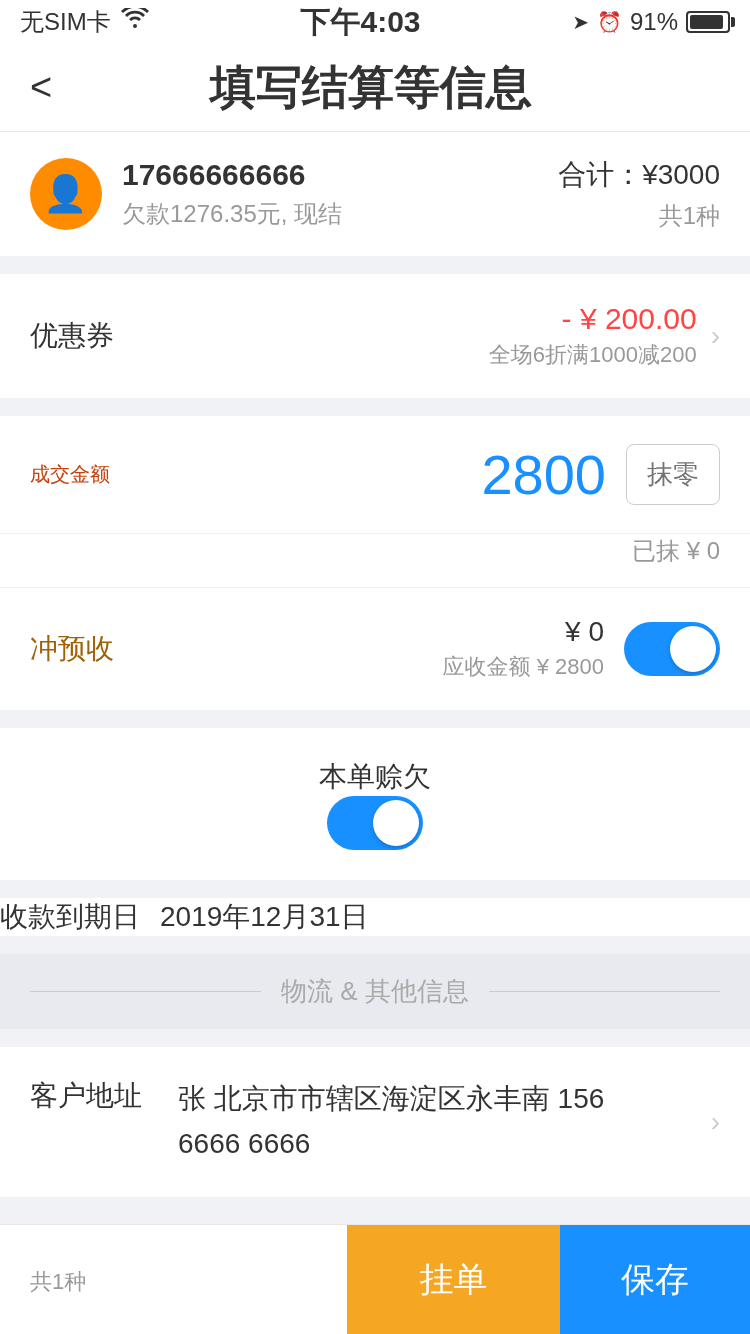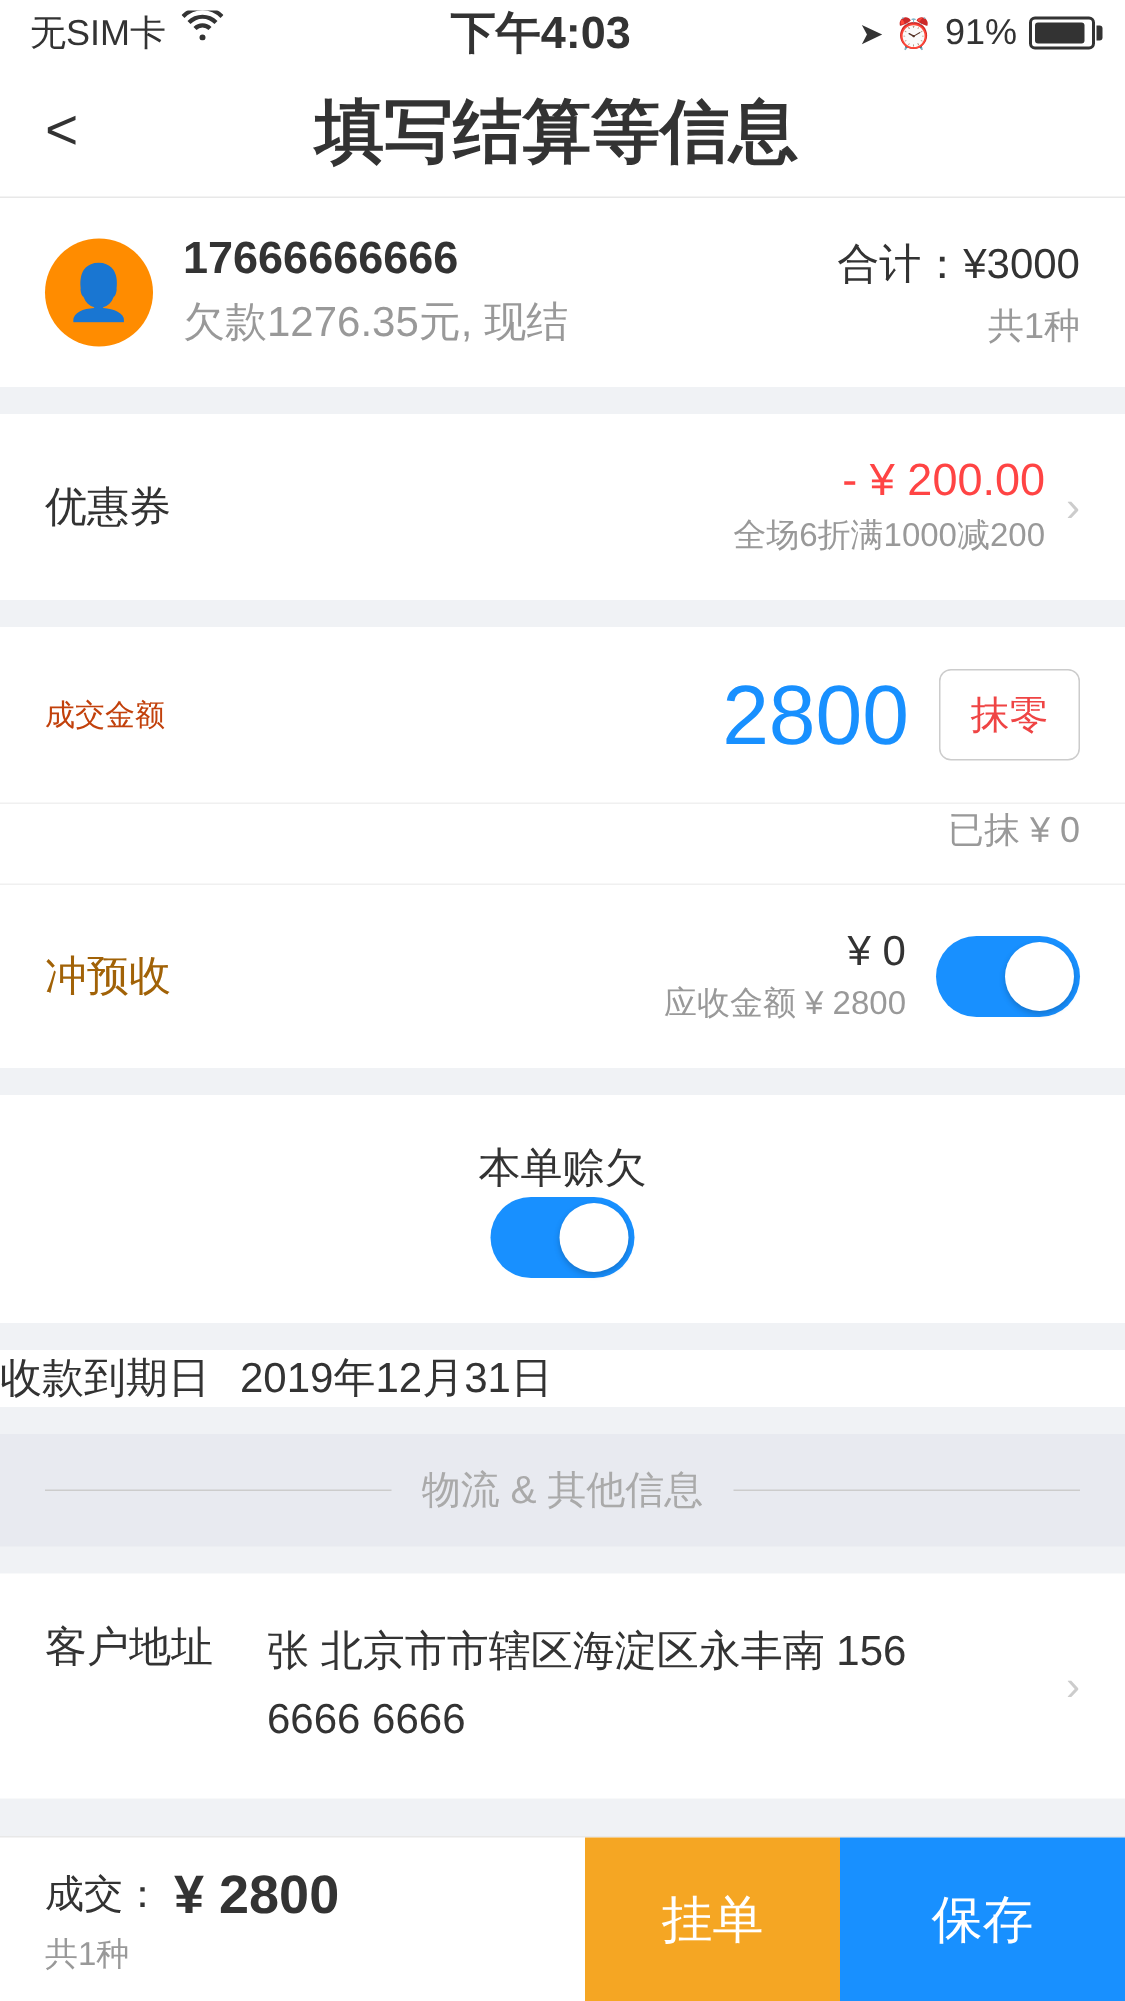--- a/index.html
+++ b/index.html
@@ -79,21 +79,21 @@
     .avatar {
       width: 72px; height: 72px; border-radius: 50%;
       background: #ff8c00;
       display: flex; align-items: center; justify-content: center;
       margin-right: 20px;
       flex-shrink: 0;
     }
     .avatar-icon { font-size: 36px; color: #fff; }
     .customer-info { flex: 1; }
     .customer-phone { font-size: 30px; font-weight: 600; color: #333; }
-    .customer-sub { font-size: 28px; color: #999; margin-top: 6px; }
+    .customer-sub { font-size: 24px; color: #999; margin-top: 6px; }
     .customer-amount { text-align: right; }
     .amount-total { font-size: 28px; color: #333; font-weight: 500; }
     .amount-count { font-size: 24px; color: #999; margin-top: 6px; }
 
     
     .coupon-row {
       background: #fff;
       display: flex;
       align-items: center;
       padding: 28px 30px;
@@ -117,21 +117,21 @@
       border-bottom: 1px solid #f0f0f0;
     }
     .deal-label { font-size: 20px; color: #c2410c; flex: 1; }
     .deal-right { display: flex; align-items: center; gap: 20px; }
     .deal-amount { font-size: 56px; color: #1890ff; font-weight: 500; line-height: 1; }
     .erase-btn {
       border: 1px solid #ccc;
       border-radius: 8px;
       padding: 12px 20px;
       font-size: 26px;
-      color: #ef4444;
+      color: #737373;
       background: #fff;
       cursor: pointer;
       white-space: nowrap;
     }
 
     
     .prepay-row {
       display: flex;
       align-items: center;
       padding: 28px 30px;
@@ -217,21 +217,21 @@
       border-top: 1px solid #e8e8e8;
     }
     .bottom-summary {
       flex: 1;
       padding: 0 30px;
     }
     .bottom-deal { font-size: 26px; color: #333; display: flex; align-items: center; gap: 8px; }
     .bottom-deal-amount { font-size: 36px; font-weight: 600; color: #333; }
     .bottom-count { font-size: 22px; color: #999; margin-top: 4px; }
     .btn-hold {
-      width: 170px; height: 110px;
+      width: 213px; height: 110px;
       background: #f5a623;
       color: #fff;
       font-size: 34px;
       font-weight: 500;
       display: flex; align-items: center; justify-content: center;
       cursor: pointer;
     }
     .btn-save {
       width: 190px; height: 110px;
       background: #1890ff;
@@ -347,24 +347,20 @@
     <span class="address-value">张 北京市市辖区海淀区永丰南 156 6666 6666</span>
     <span class="chevron" style="margin-left:10px; align-self:center;">›</span>
   </div>
 
   <div style="background:#f0f2f5; height: 180px;"></div>
 
 </div>
 
 <div class="bottom-bar">
   <div class="bottom-summary">
-    <div class="bottom-deal">
-      <span>成交：</span>
-      <span class="bottom-deal-amount">¥ 2800</span>
-    </div>
     <div class="bottom-count">共1种</div>
   </div>
   <div class="btn-hold">
     <span>挂单</span>
   </div>
   <div class="btn-save">
     <span>保存</span>
   </div>
 </div>
 

